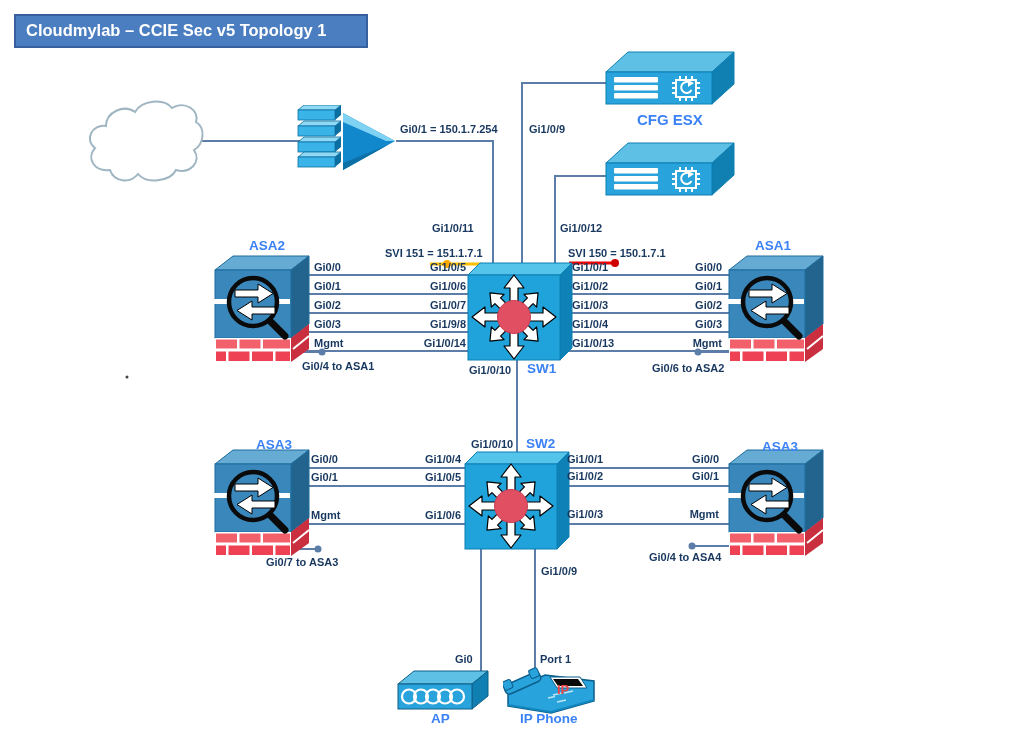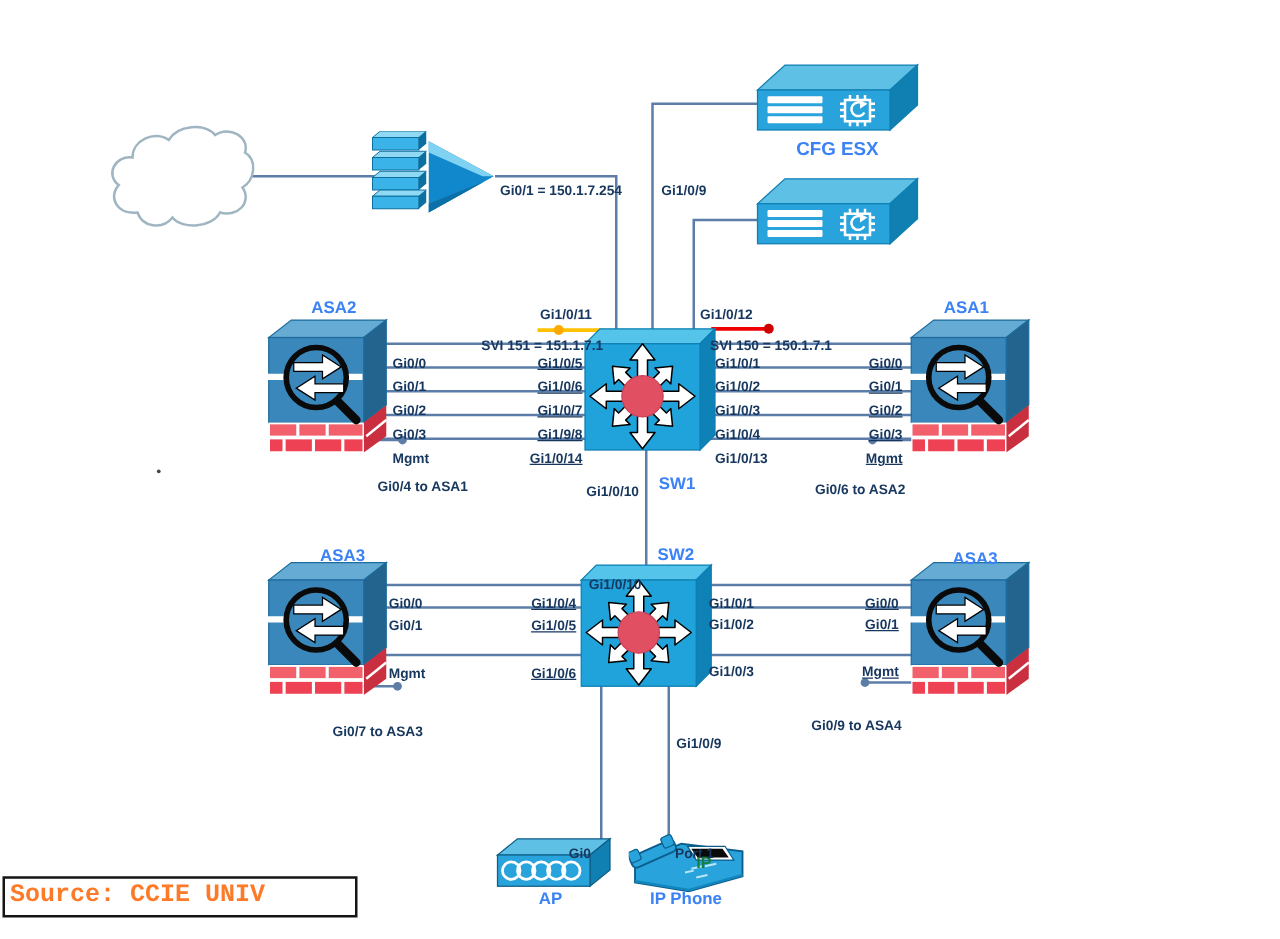--- a/index.html
+++ b/index.html
@@ -1,29 +1,29 @@
 <!DOCTYPE html>
 <html><head>
 <meta charset="utf-8">
 <style>
   html,body{margin:0;padding:0;background:#fff;}
   #stage{position:relative;width:1024px;height:751px;background:#fff;overflow:hidden;
          font-family:"Liberation Sans",sans-serif;}
   .layer{position:absolute;left:0;top:0;}
   .dev{position:absolute;}
-  .lbl{position:absolute;font:bold 11px "Liberation Sans",sans-serif;color:#17375E;white-space:nowrap;margin-top:24px;}
-  .ra{transform:translateX(-100%);text-decoration:underline;}
+  .lbl{position:absolute;font:bold 11px "Liberation Sans",sans-serif;color:#17375E;white-space:nowrap;}
+  .ra{transform:translateX(-100%);}
   .devname{position:absolute;font:bold 13.5px "Liberation Sans",sans-serif;color:#3b82f6;white-space:nowrap;}
   .banner{position:absolute;left:14px;top:14px;width:340px;height:30px;background:#4A7EC1;
           border:2px solid #36619E;color:#fff;font:bold 16.5px "Liberation Sans",sans-serif;
           line-height:28px;padding-left:10px;box-sizing:content-box;}
   .sourcebox{position:absolute;left:2px;top:701px;width:272px;height:29px;background:#fff;
              border:2px solid #151515;color:#FD7B28;font:bold 20px "Liberation Mono",monospace;
              line-height:28px;padding:0 4px;white-space:nowrap;}
-  .iptext{position:absolute;left:557px;top:682px;font:bold 13px "Liberation Sans",sans-serif;color:#15803d;}
+  .iptext{position:absolute;left:557px;top:682px;font:bold 13px "Liberation Sans",sans-serif;color:#ef4444;}
 </style>
 </head>
 <body>
 
 <div id="stage">
 
   <svg width="0" height="0" style="position:absolute" aria-hidden="true">
     <defs>
       <symbol id="sym-cloud" viewBox="0 0 125 92">
         <path d="M 28,74 C 12,76 4,62 13,52 C 2,44 10,28 24,30 C 24,16 42,8 53,16 C 60,4 82,2 90,12 C 102,4 118,14 114,26 C 124,32 122,48 112,54 C 120,66 108,78 94,74 C 88,86 64,88 56,78 C 48,88 32,86 28,74 Z" fill="#fff" stroke="#9FB6C2" stroke-width="2"></path>
@@ -199,32 +199,32 @@
       <use href="#sym-asa"></use>
     </svg>
   <svg class="dev" style="left:396px;top:666px" width="95" height="45" viewBox="0 0 95 45">
       <use href="#sym-ap"></use>
     </svg>
   <svg class="dev" style="left:503px;top:664px" width="95" height="50" viewBox="0 0 95 50">
       <use href="#sym-phone"></use>
     </svg>
   <span class="iptext">IP</span>
 
-  <div class="sourcebox">Source: CCIE UNIV</div>
+  <div class="banner">Cloudmylab – CCIE Sec v5 Topology 1</div>
 
   <div class="lbl" style="left:400px;top:123px">Gi0/1 = 150.1.7.254</div>
   <div class="lbl" style="left:529px;top:123px">Gi1/0/9</div>
   <div class="lbl" style="left:432px;top:222px">Gi1/0/11</div>
   <div class="lbl" style="left:560px;top:222px">Gi1/0/12</div>
   <div class="lbl" style="left:385px;top:247px">SVI 151 = 151.1.7.1</div>
   <div class="lbl" style="left:568px;top:247px">SVI 150 = 150.1.7.1</div>
 
   <div class="devname" style="left:249px;top:238px">ASA2</div>
   <div class="devname" style="left:755px;top:238px">ASA1</div>
-  <div class="devname" style="left:527px;top:379px">SW1</div>
+  <div class="devname" style="left:527px;top:361px">SW1</div>
   <div class="devname" style="left:526px;top:436px">SW2</div>
   <div class="devname" style="left:256px;top:437px">ASA3</div>
   <div class="devname" style="left:762px;top:439px">ASA3</div>
   <div class="devname" style="left:637px;top:111px;font-size:15px">CFG ESX</div>
   <div class="devname" style="left:431px;top:711px">AP</div>
   <div class="devname" style="left:520px;top:711px">IP Phone</div>
 
   <div class="lbl" style="left:314px;top:261px">Gi0/0</div>
   <div class="lbl" style="left:314px;top:280px">Gi0/1</div>
   <div class="lbl" style="left:314px;top:299px">Gi0/2</div>
@@ -259,19 +259,19 @@
   <div class="lbl ra" style="left:461px;top:471px">Gi1/0/5</div>
   <div class="lbl ra" style="left:461px;top:509px">Gi1/0/6</div>
   <div class="lbl" style="left:266px;top:556px">Gi0/7 to ASA3</div>
 
   <div class="lbl" style="left:567px;top:453px">Gi1/0/1</div>
   <div class="lbl" style="left:567px;top:470px">Gi1/0/2</div>
   <div class="lbl" style="left:567px;top:508px">Gi1/0/3</div>
   <div class="lbl ra" style="left:719px;top:453px">Gi0/0</div>
   <div class="lbl ra" style="left:719px;top:470px">Gi0/1</div>
   <div class="lbl ra" style="left:719px;top:508px">Mgmt</div>
-  <div class="lbl" style="left:649px;top:551px">Gi0/9 to ASA4</div>
+  <div class="lbl" style="left:649px;top:551px">Gi0/4 to ASA4</div>
 
   <div class="lbl" style="left:541px;top:565px">Gi1/0/9</div>
   <div class="lbl" style="left:455px;top:653px">Gi0</div>
   <div class="lbl" style="left:540px;top:653px">Port 1</div>
 
 </div>
 
 </body></html>

